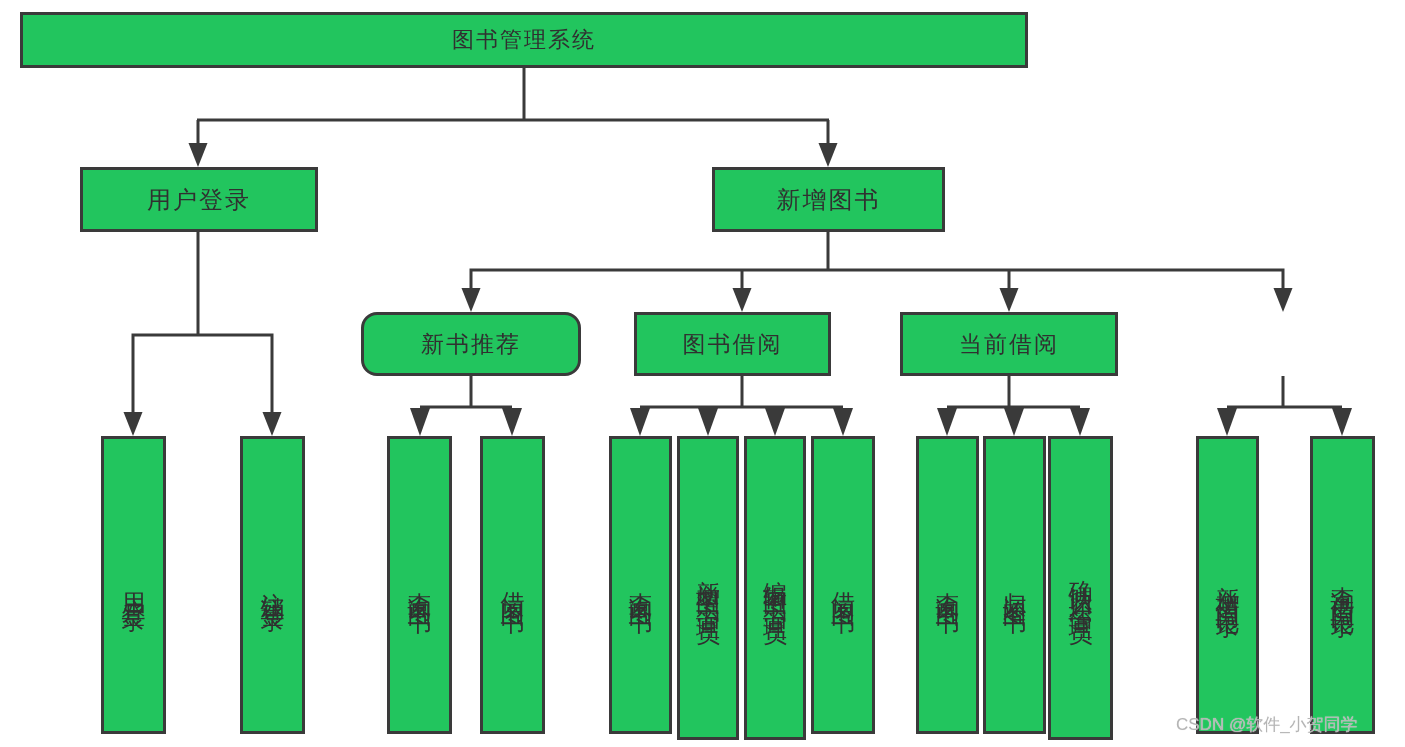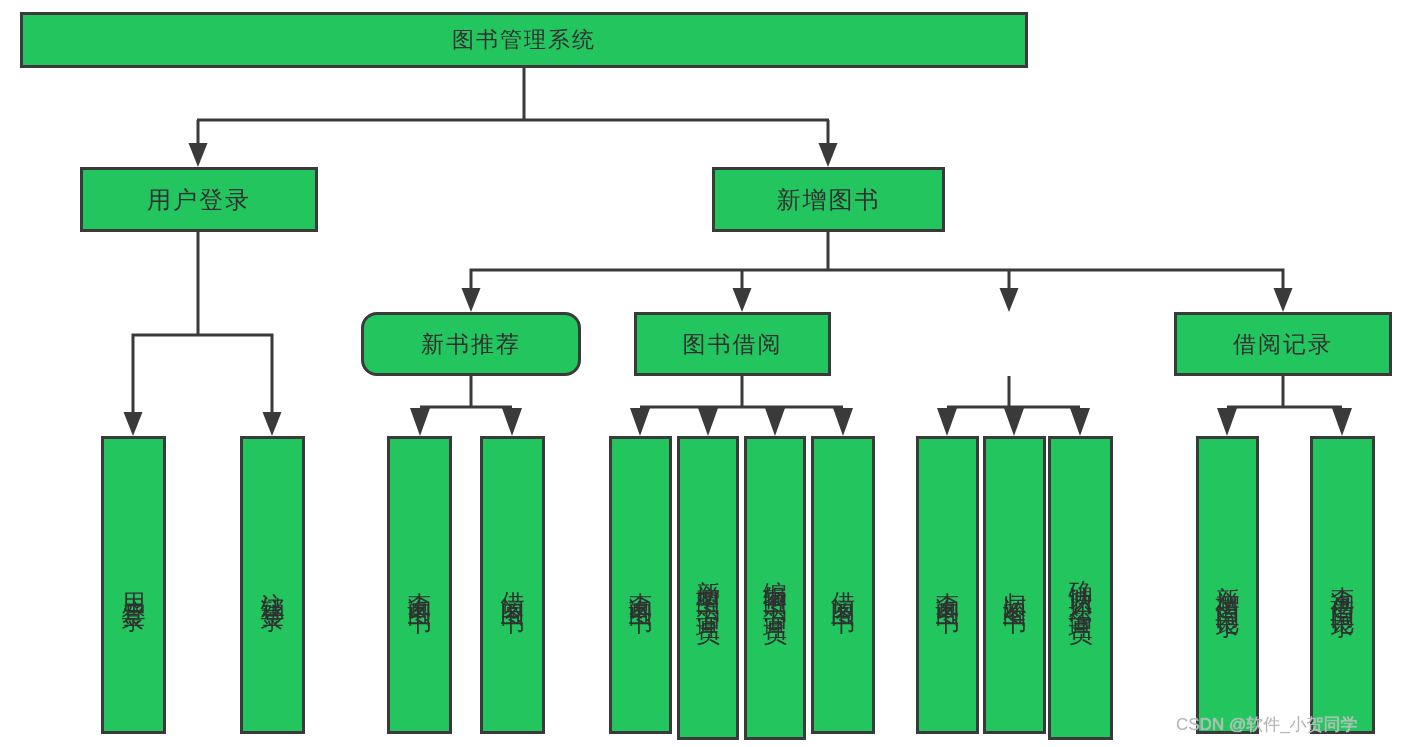--- a/index.html
+++ b/index.html
@@ -106,22 +106,22 @@
   <div class="box h-box" style="left:712px;top:167px;width:233px;height:65px;font-size:24px;">
     <span>新增图书</span>
   </div>
 
   <div class="box h-box" style="left:361px;top:312px;width:220px;height:64px;border-radius:16px;">
     <span>新书推荐</span>
   </div>
   <div class="box h-box" style="left:634px;top:312px;width:197px;height:64px;">
     <span>图书借阅</span>
   </div>
-  <div class="box h-box" style="left:1174px;top:312px;width:218px;height:64px;">
-    <span>借阅记录</span>
+  <div class="box h-box" style="left:900px;top:312px;width:218px;height:64px;">
+    <span>当前借阅</span>
   </div>
 
   <div class="box v-box" style="left:101px;top:436px;width:65px;height:298px;">
     <span>用户登录</span>
   </div>
   <div class="box v-box" style="left:240px;top:436px;width:65px;height:298px;">
     <span>注销登录</span>
   </div>
   <div class="box v-box" style="left:387px;top:436px;width:65px;height:298px;">
     <span>查询图书</span>

